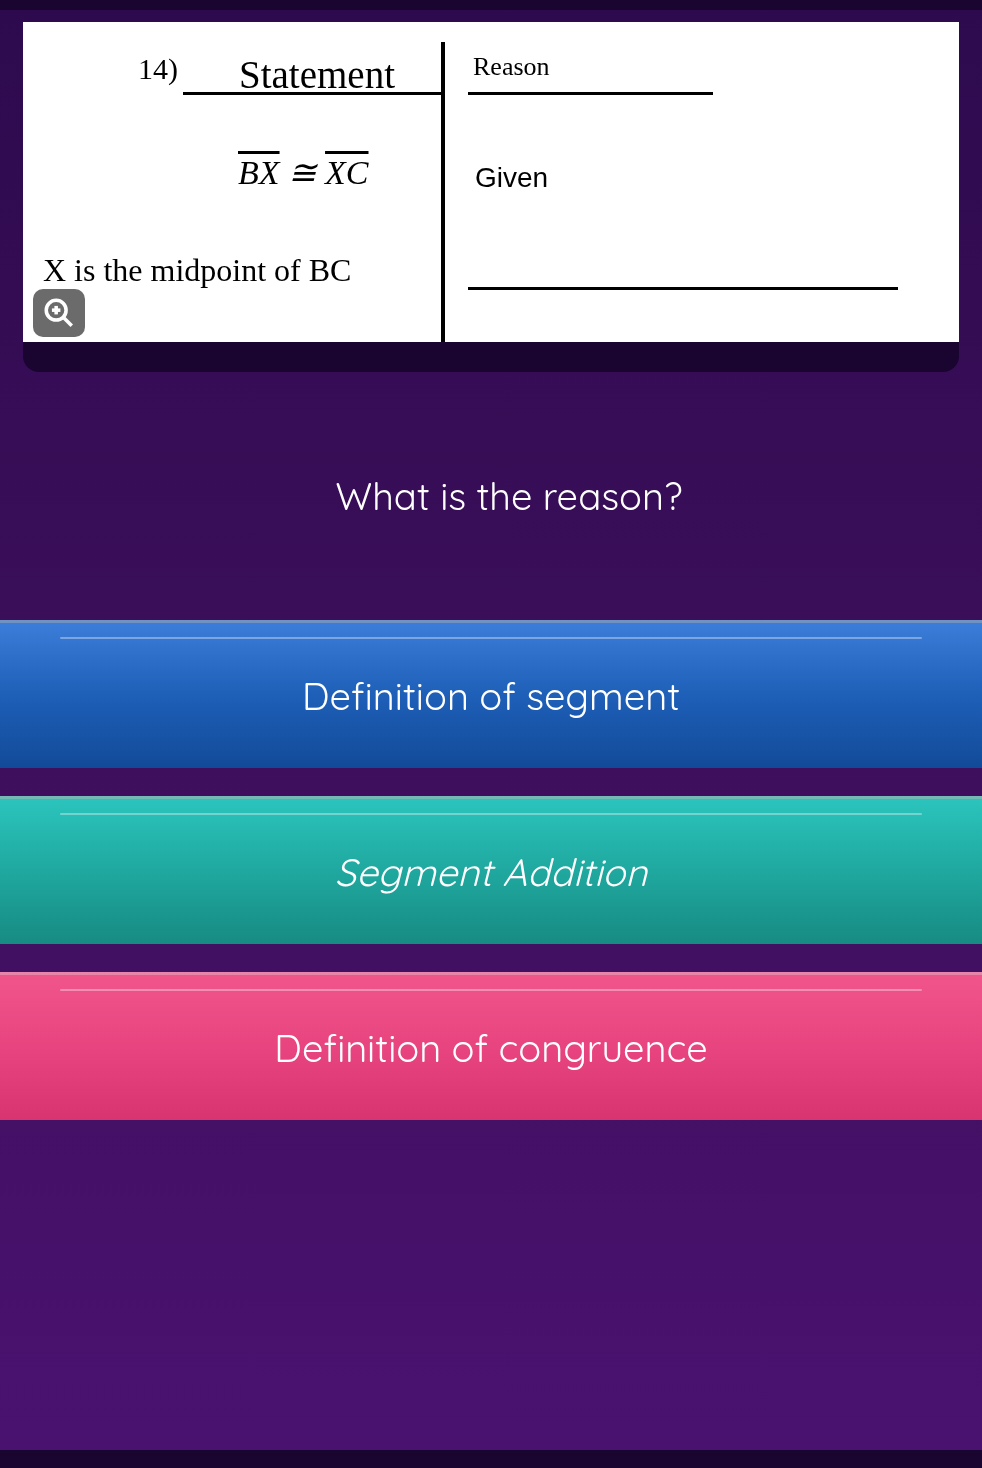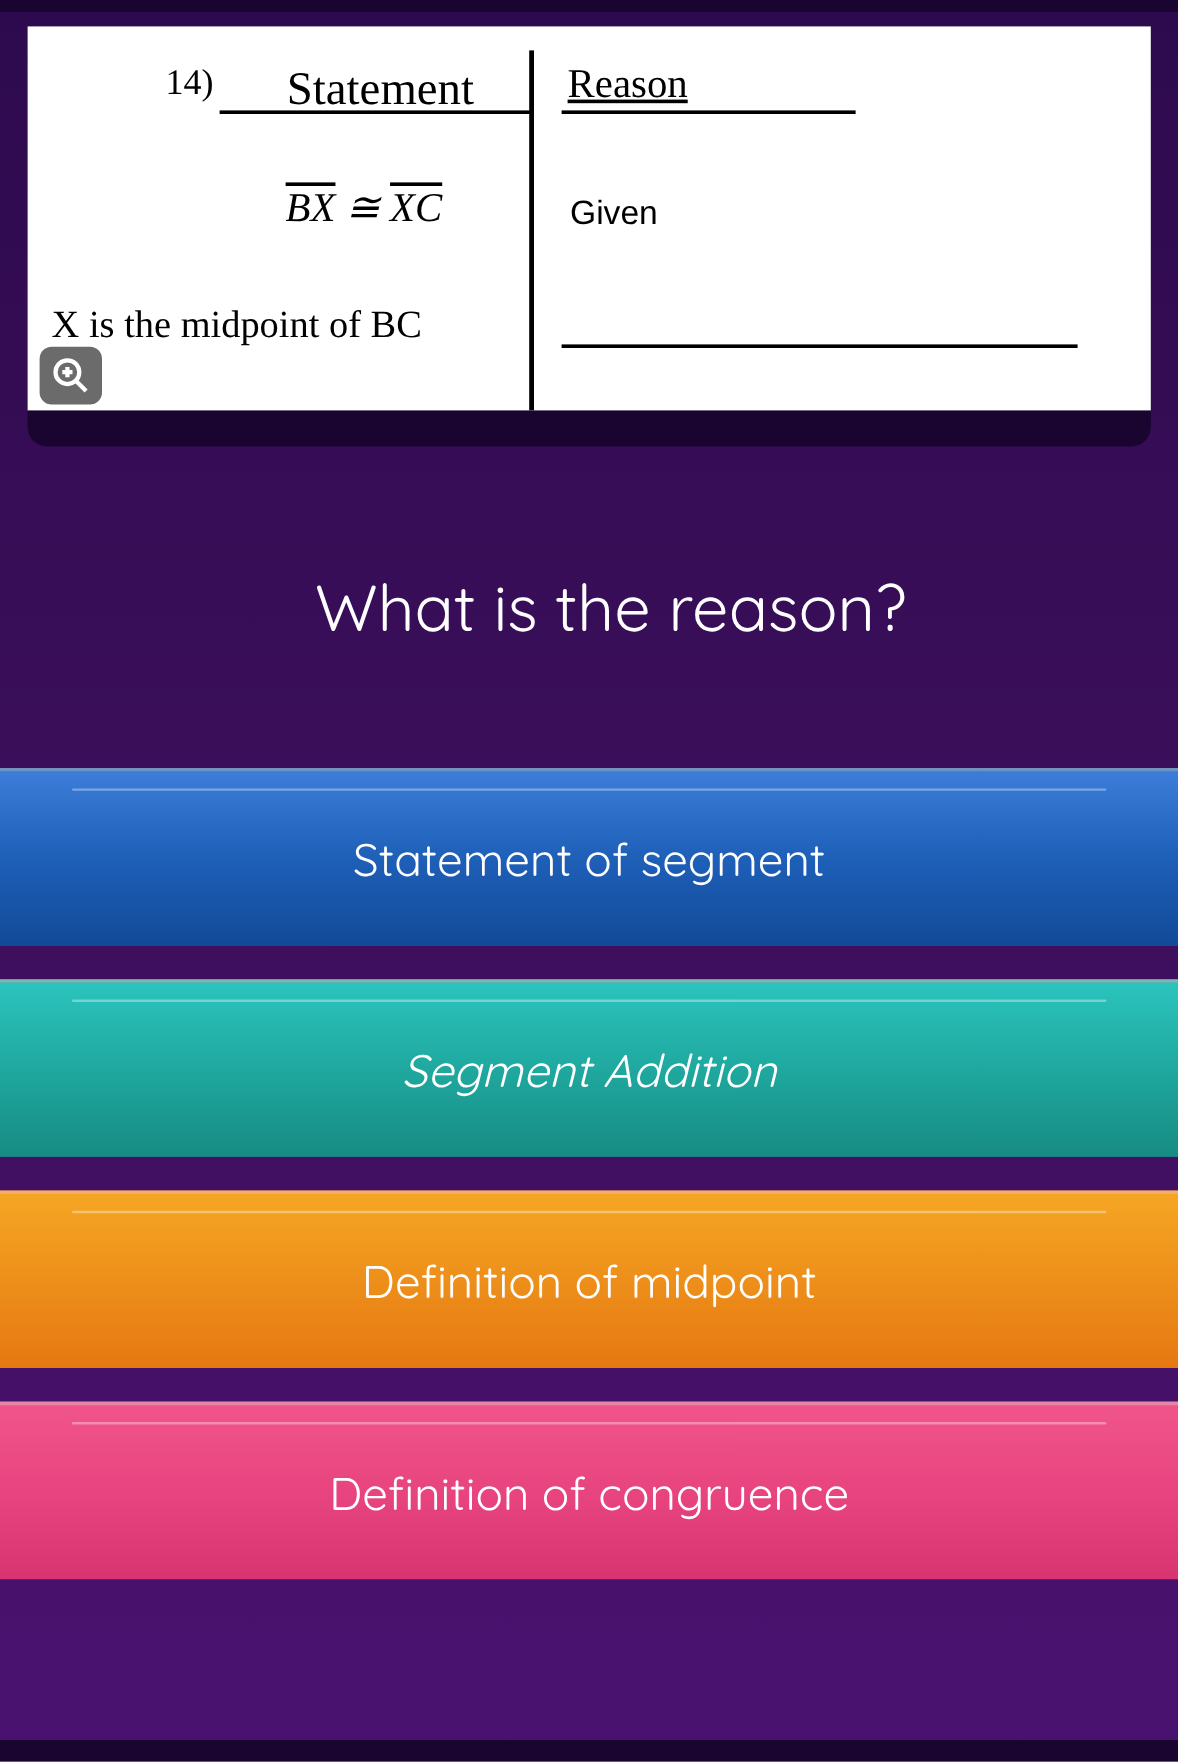--- a/index.html
+++ b/index.html
@@ -58,22 +58,21 @@
 
 .statement-header {
   position: absolute;
   left: 216px;
   font-size: 39px;
 }
 
 .reason-header {
   position: absolute;
   left: 450px;
-  font-size: 34px;
-  text-decoration: underline;
+  font-size: 26px;
 }
 
 .hline-left {
   position: absolute;
   top: 50px;
   left: 160px;
   width: 260px;
   height: 3px;
   background: #000;
 }
@@ -147,21 +146,21 @@
   align-items: center;
   justify-content: center;
   cursor: pointer;
 }
 
 .zoom-btn svg { width: 34px; height: 34px; }
 
 .question-text {
   text-align: center;
   color: #fff;
-  font-size: 54px;
+  font-size: 38px;
   font-weight: 400;
   margin-top: 100px;
   margin-bottom: 100px;
   font-family: 'Quicksand', -apple-system, sans-serif;
   padding-left: 36px;
 }
 
 .answers {
   display: flex;
   flex-direction: column;
@@ -250,26 +249,23 @@
       <line x1="7" y1="10" x2="13" y2="10"></line>
       <line x1="15" y1="15" x2="21" y2="21"></line>
     </svg>
   </div>
 </div>
 
 <div class="question-text">What is the reason?</div>
 
 <div class="answers">
   <div class="answer answer-blue">
-    <span>Statement of segment</span>
+    <span>Definition of segment</span>
   </div>
   <div class="answer answer-teal">
     <span>Segment Addition</span>
   </div>
-  <div class="answer answer-orange">
-    <span>Definition of midpoint</span>
-  </div>
   <div class="answer answer-pink">
     <span>Definition of congruence</span>
   </div>
 </div>
 
 <div class="bottom-bar"></div>
 
 </body></html>

